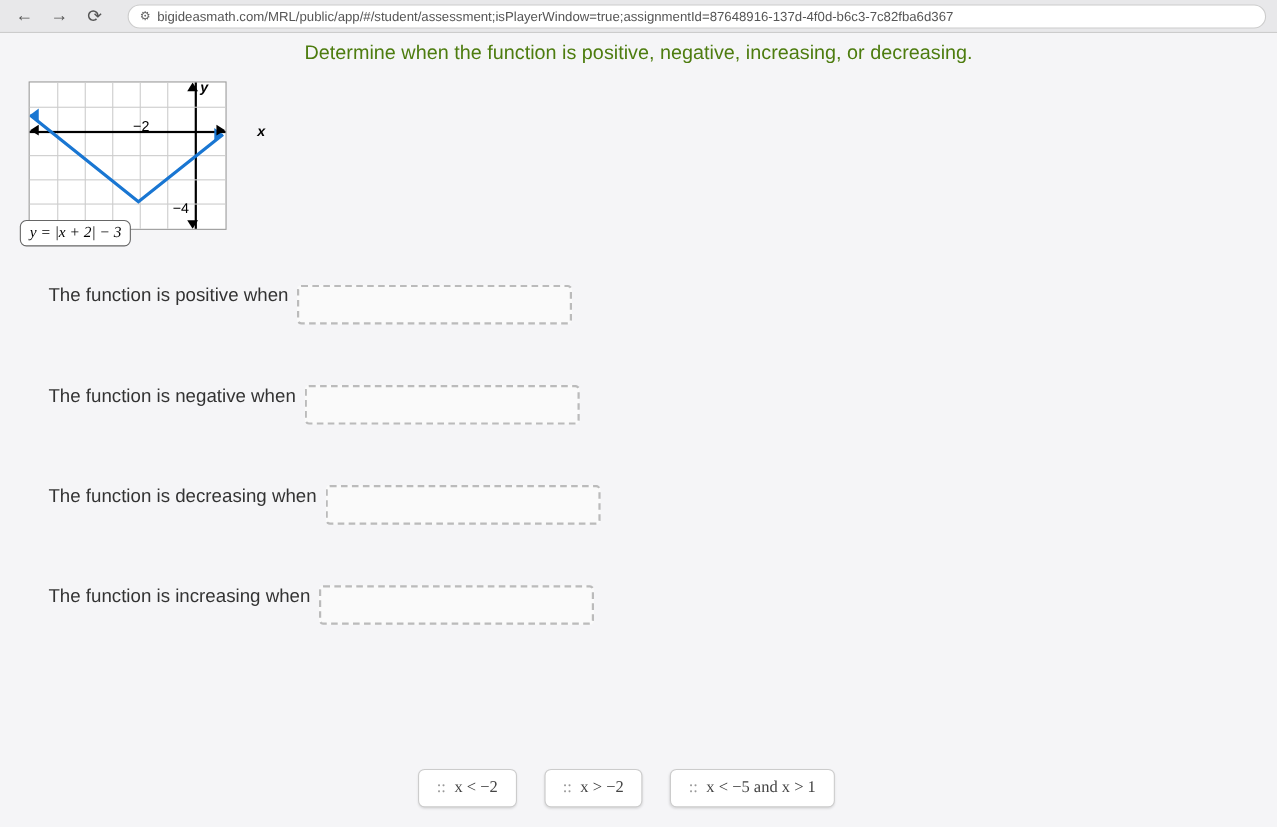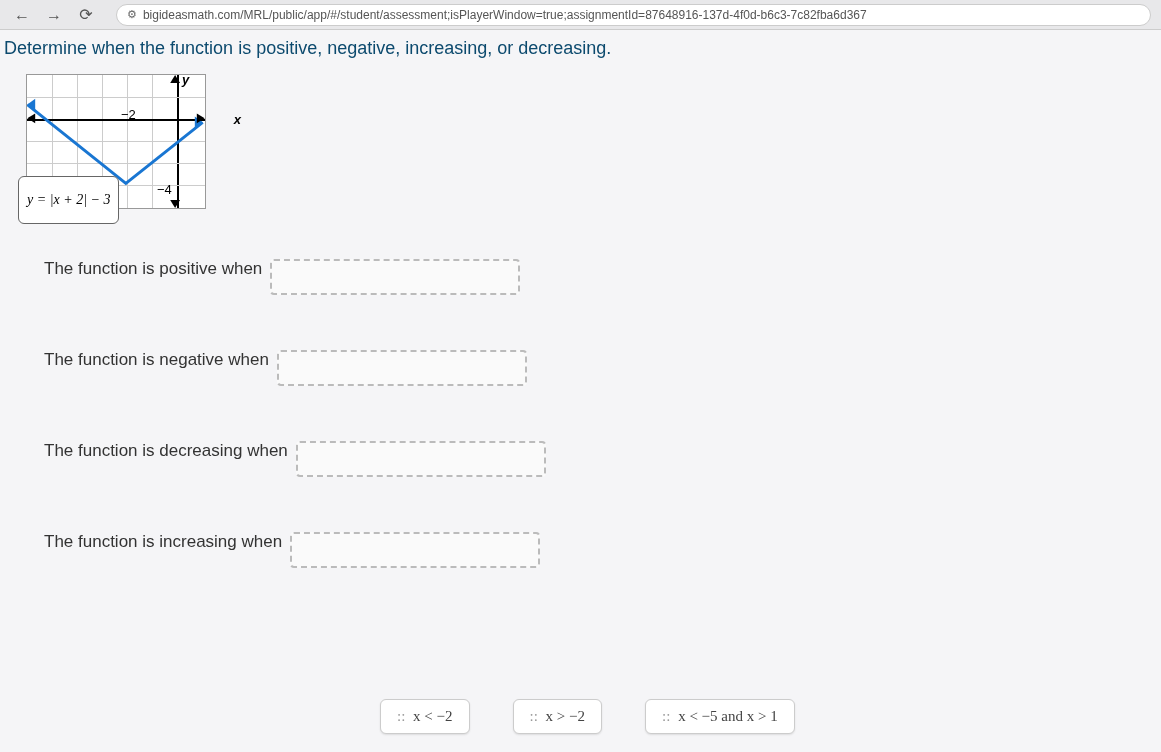--- a/index.html
+++ b/index.html
@@ -49,23 +49,24 @@
     .url-icon {
       margin-right: 6px;
       font-size: 11px;
       color: #666;
     }
     .content {
       padding: 8px 4px;
     }
     .question-title {
       font-size: 18px;
-      color: #0c4a6e;
+      color: #4d7c0f;
       margin-bottom: 15px;
       padding-left: 0;
+      text-align: center;
     }
     .graph-container {
       margin-left: 22px;
       margin-bottom: 50px;
       position: relative;
       width: 200px;
     }
     .graph-box {
       width: 180px;
       height: 135px;
@@ -123,21 +124,21 @@
       height: 100%;
       pointer-events: none;
     }
     .equation-box {
       position: absolute;
       bottom: -15px;
       left: -8px;
       background: #fff;
       border: 1px solid #666;
       border-radius: 6px;
-      padding: 15px 8px;
+      padding: 3px 8px;
       font-size: 14px;
       font-family: 'Times New Roman', serif;
       font-style: italic;
     }
     .statements {
       margin-left: 40px;
     }
     .statement-row {
       display: flex;
       align-items: flex-start;
@@ -151,21 +152,21 @@
       border: 2px dashed #bbb;
       border-radius: 4px;
       margin-left: 8px;
       background: #fafafa;
     }
     .tiles-row {
       position: absolute;
       bottom: 18px;
       left: 380px;
       display: flex;
-      gap: 43px;
+      gap: 25px;
     }
     .tile {
       background: #fff;
       border: 1px solid #ccc;
       border-radius: 6px;
       padding: 8px 16px;
       font-size: 15px;
       color: #444;
       cursor: move;
       box-shadow: 0 1px 2px rgba(0,0,0,0.1);

